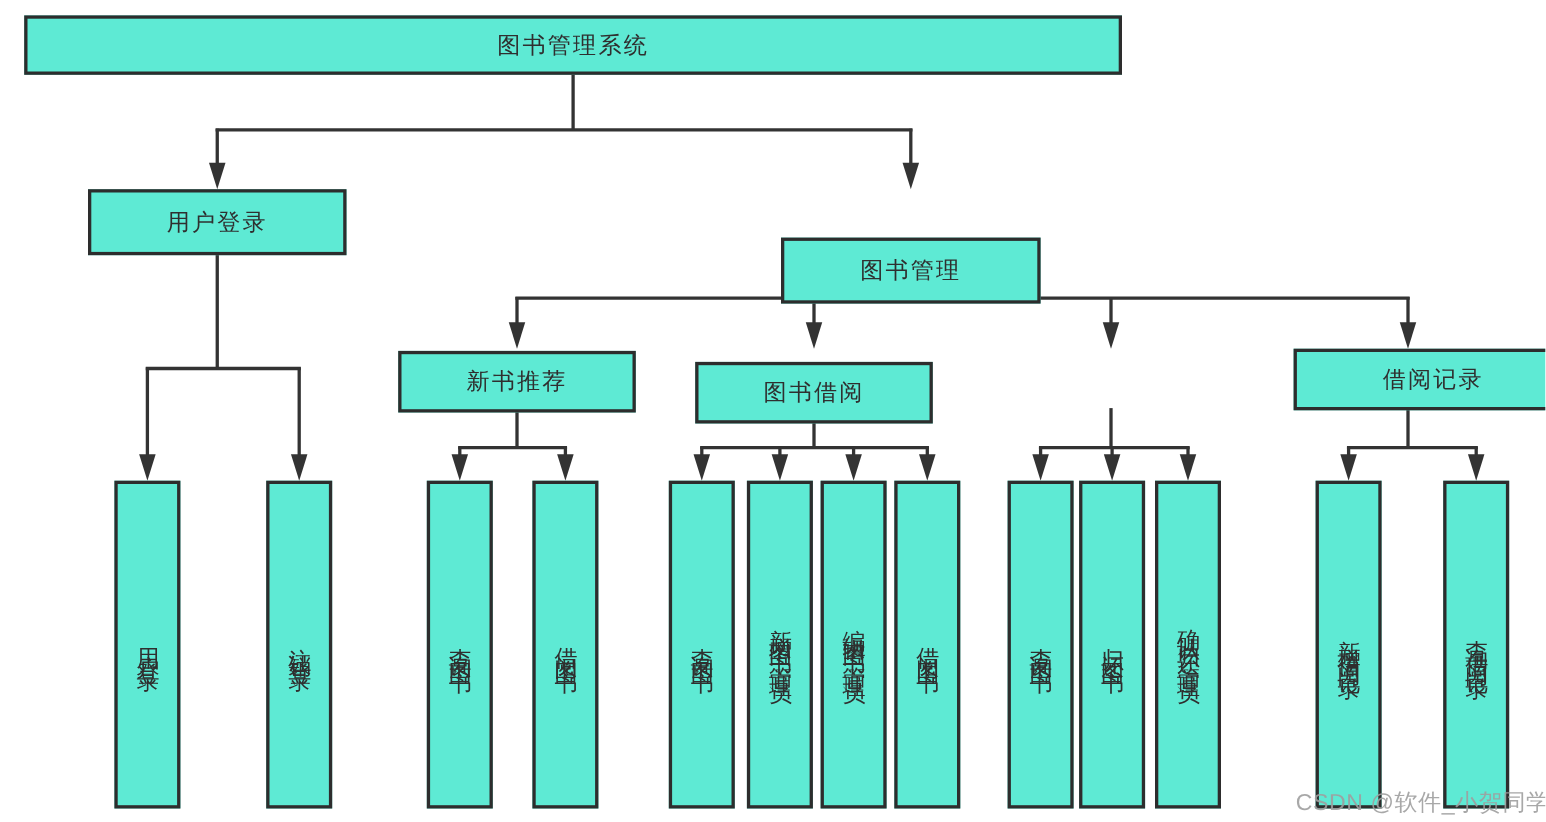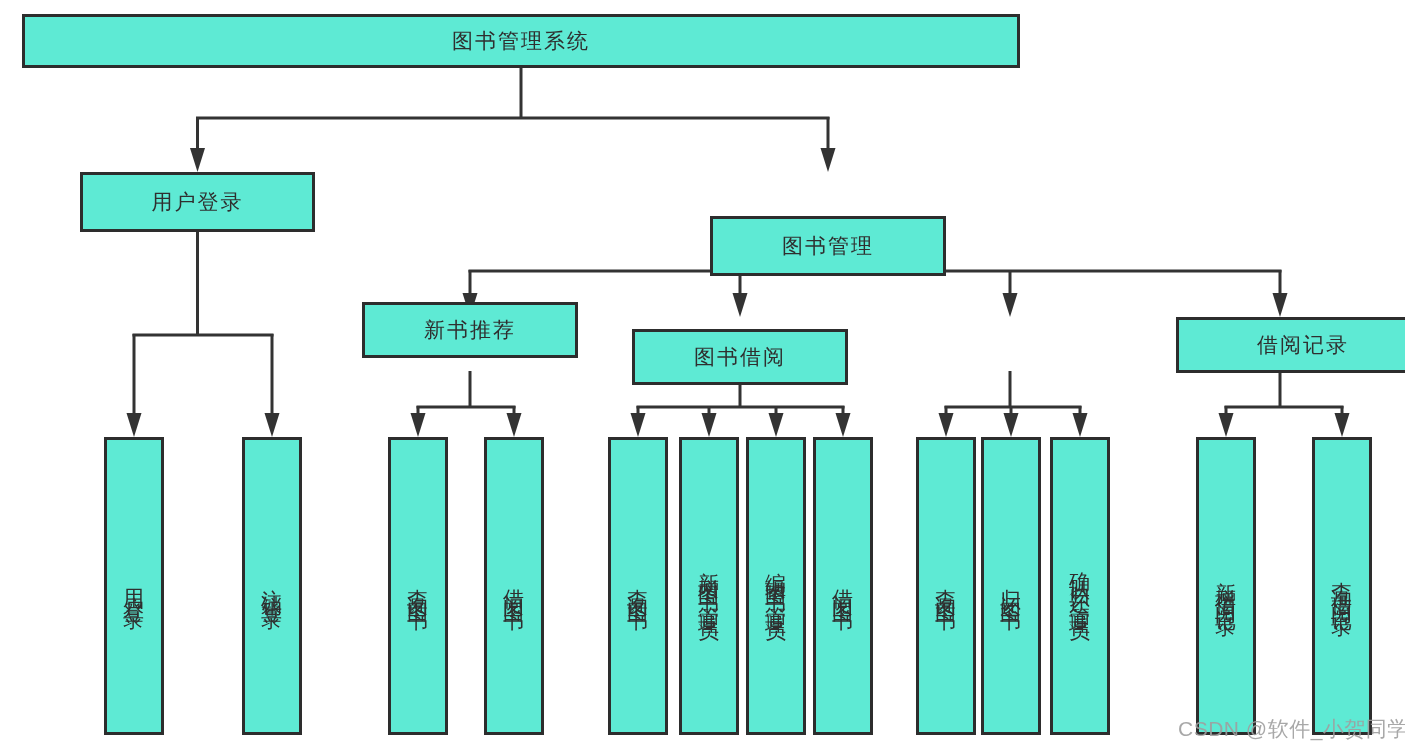--- a/index.html
+++ b/index.html
@@ -87,21 +87,21 @@
   <div id="nodes-layer">
       <div class="box h" style="left: 22px; top: 14px; width: 998px; height: 54px;">
         <span>图书管理系统</span>
       </div>
       <div class="box h" style="left: 80px; top: 172px; width: 235px; height: 60px;">
         <span>用户登录</span>
       </div>
       <div class="box h" style="left: 710px; top: 172px; width: 236px; height: 60px; margin-top: 44px;">
         <span>图书管理</span>
       </div>
-      <div class="box h" style="left: 362px; top: 302px; width: 216px; height: 56px;">
+      <div class="box h" style="left: 362px; top: 319px; width: 216px; height: 56px;">
         <span>新书推荐</span>
       </div>
       <div class="box h" style="left: 632px; top: 317px; width: 216px; height: 56px; margin-top: 12px;">
         <span>图书借阅</span>
       </div>
       <div class="box h" style="left: 1176px; top: 317px; width: 254px; height: 56px;">
         <span>借阅记录</span>
       </div>
       <div class="box v" style="left: 104px; top: 437px; width: 60px; height: 298px;">
         <span>用户登录</span>

